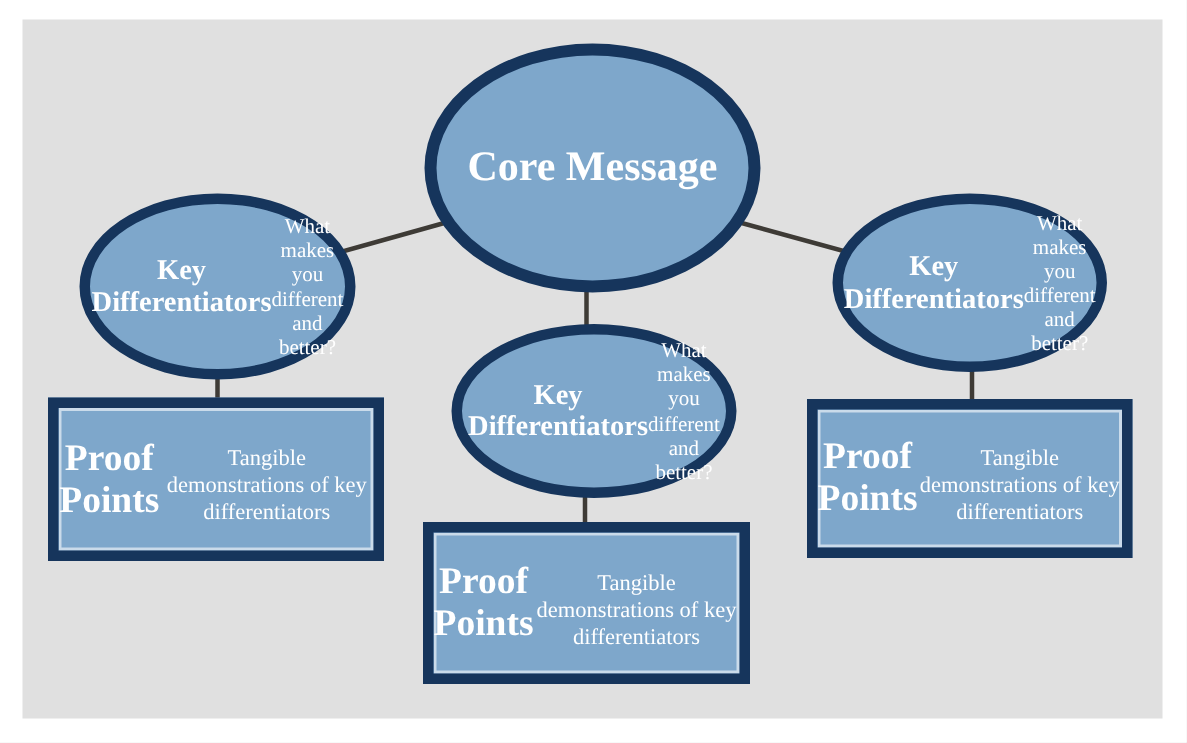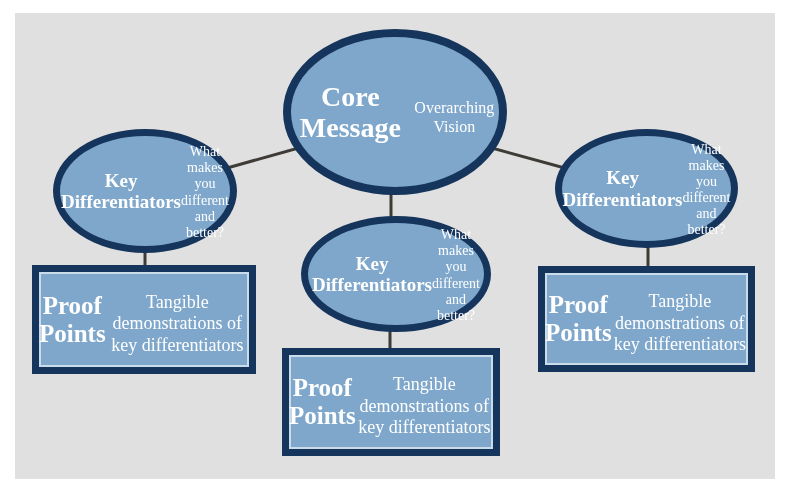--- a/index.html
+++ b/index.html
@@ -80,21 +80,21 @@
   .node-kd .title { font-size: 19px; }
   .node-kd .subtitle { font-size: 14px; margin-top: 3px; }
   .node-kd-left  { left: 53px;  top: 129px; width: 184px; height: 124px; }
   .node-kd-mid   { left: 301px; top: 216px; width: 190px; height: 116px; }
   .node-kd-right { left: 555px; top: 129px; width: 183px; height: 119px; }
 
   .node-pp {
     border-width: 7px;
   }
   .node-pp .title { font-size: 25px; }
-  .node-pp .subtitle { font-size: 18px; margin-top: 9px; line-height: 1.2; }
+  .node-pp .subtitle { font-size: 15px; margin-top: 9px; line-height: 1.2; }
   .node-pp-left  { left: 32px;  top: 265px; width: 224px; height: 109px; }
   .node-pp-mid   { left: 282px; top: 348px; width: 218px; height: 108px; }
   .node-pp-right { left: 538px; top: 266px; width: 217px; height: 106px; }
 </style>
 </head>
 <body>
 
 <div class="stage">
 
   <div class="frame"></div>
@@ -103,21 +103,20 @@
     <line x1="320" y1="142" x2="220" y2="170"></line>
     <line x1="470" y1="142" x2="572" y2="170"></line>
     <line x1="391" y1="180" x2="391" y2="230"></line>
     <line x1="145" y1="245" x2="145" y2="272"></line>
     <line x1="390" y1="320" x2="390" y2="355"></line>
     <line x1="648" y1="240" x2="648" y2="272"></line>
   </svg>
 
   <div class="node ellipse node-core">
     <div class="title">Core Message</div>
-    <div class="subtitle">Overarching Vision</div>
   </div>
 
   <div class="node ellipse node-kd node-kd-left">
     <div class="title">Key Differentiators</div>
     <div class="subtitle">What makes you different and better?</div>
   </div>
 
   <div class="node ellipse node-kd node-kd-mid">
     <div class="title">Key Differentiators</div>
     <div class="subtitle">What makes you different and better?</div>

